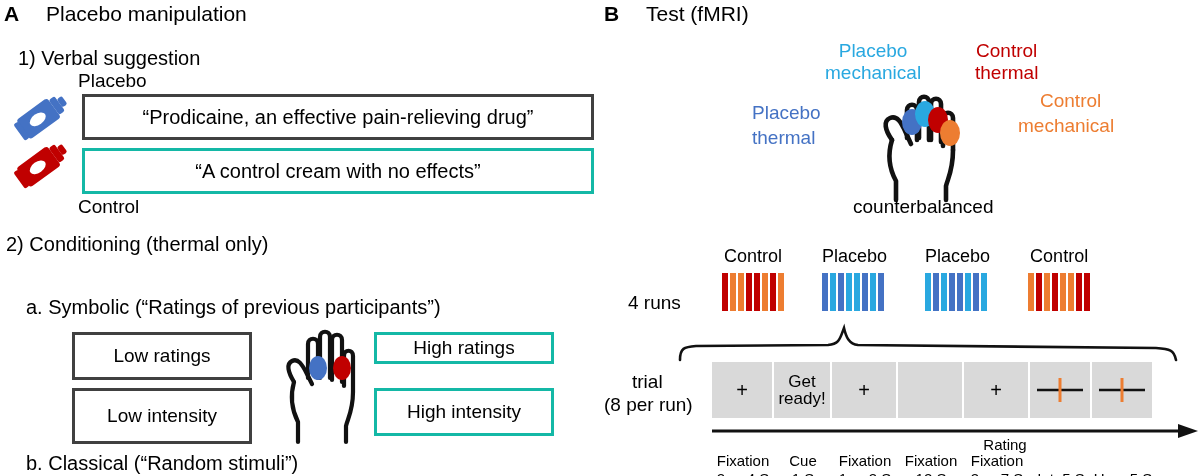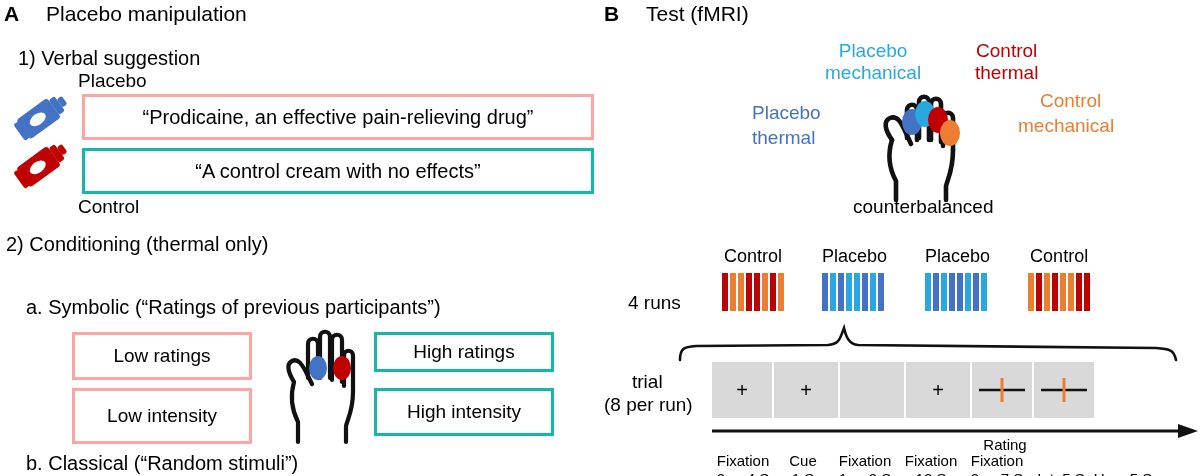--- a/index.html
+++ b/index.html
@@ -3,21 +3,21 @@
 <meta charset="utf-8">
 <style>
   html,body{margin:0;padding:0;background:#ffffff;}
   body{width:1200px;height:476px;position:relative;overflow:hidden;
        font-family:"Liberation Sans","DejaVu Sans",sans-serif;color:#000;}
   .abs{position:absolute;}
   .panel-letter{font-size:21px;font-weight:600;}
   .panel-title{font-size:21px;font-weight:400;}
   .sub-head{font-size:20px;}
   .box{box-sizing:border-box;background:#fff;display:flex;align-items:center;justify-content:center;}
-  .box-blue{border:3px solid #fca5a5;}
+  .box-blue{border:3px solid #404040;}
   .box-red{border:3px solid #14b8a6;}
   .quote{font-size:20px;}
   .lbl{font-size:19px;}
   .runlabel{font-size:18px;text-align:center;}
   .bars{display:flex;gap:2px;}
   .bar{width:6px;height:38px;}
   .tl-cell{box-sizing:border-box;background:#d9d9d9;border-right:2px solid #ffffff;
            display:flex;align-items:center;justify-content:center;font-size:17px;line-height:1.0;text-align:center;}
   .tl-cap{font-size:15px;text-align:center;line-height:1.18;}
   .plus{font-size:20px;font-weight:500;}
@@ -69,21 +69,21 @@
 
 <div class="abs sub-head" style="left:6px;top:233px;">2) Conditioning (thermal only)</div>
 <div class="abs sub-head" style="left:26px;top:296px;">a. Symbolic (“Ratings of previous participants”)</div>
 
 <div class="abs box box-blue" style="left:72px;top:332px;width:180px;height:48px;">
   <span class="lbl">Low ratings</span>
 </div>
 <div class="abs box box-blue" style="left:72px;top:388px;width:180px;height:56px;">
   <span class="lbl">Low intensity</span>
 </div>
-<div class="abs box box-red" style="left:374px;top:332px;width:180px;height:40px;">
+<div class="abs box box-red" style="left:374px;top:332px;width:180px;height:32px;">
   <span class="lbl">High ratings</span>
 </div>
 <div class="abs box box-red" style="left:374px;top:388px;width:180px;height:48px;">
   <span class="lbl">High intensity</span>
 </div>
 
 <div class="abs" style="left:274px;top:326px;">
   <svg width="96" height="122" viewBox="0 0 96 122">
     <g fill="none" stroke="#111" stroke-width="4.2" stroke-linecap="round" stroke-linejoin="round">
       <path d="M20 56 C14 46 12 38 18 35 C24 32 28 38 33 48 L38 58"></path>
@@ -190,20 +190,23 @@
 
 <div class="abs" style="left:604px;top:370px;text-align:left;line-height:1.22;font-size:19px;">
   <div style="padding-left:28px;">trial</div>
   <div>(8 per run)</div>
 </div>
 
 <div class="abs" id="trial-cells" style="left:712px;top:362px;display:flex;">
     <div class="tl-cell" style="width: 62px; height: 56px;">
       <span class="plus">+</span>
     </div>
+    <div class="tl-cell" style="width: 58px; height: 56px;">
+      <span>Get<br>ready!</span>
+    </div>
     <div class="tl-cell" style="width: 66px; height: 56px;">
       <span class="plus">+</span>
     </div>
     <div class="tl-cell" style="width: 66px; height: 56px;"></div>
     <div class="tl-cell" style="width: 66px; height: 56px;">
       <span class="plus">+</span>
     </div>
     <div class="tl-cell" style="width: 62px; height: 56px;">
       <svg width="50" height="30">
         <line x1="2" y1="15" x2="48" y2="15" stroke="#111" stroke-width="2.4"></line>

